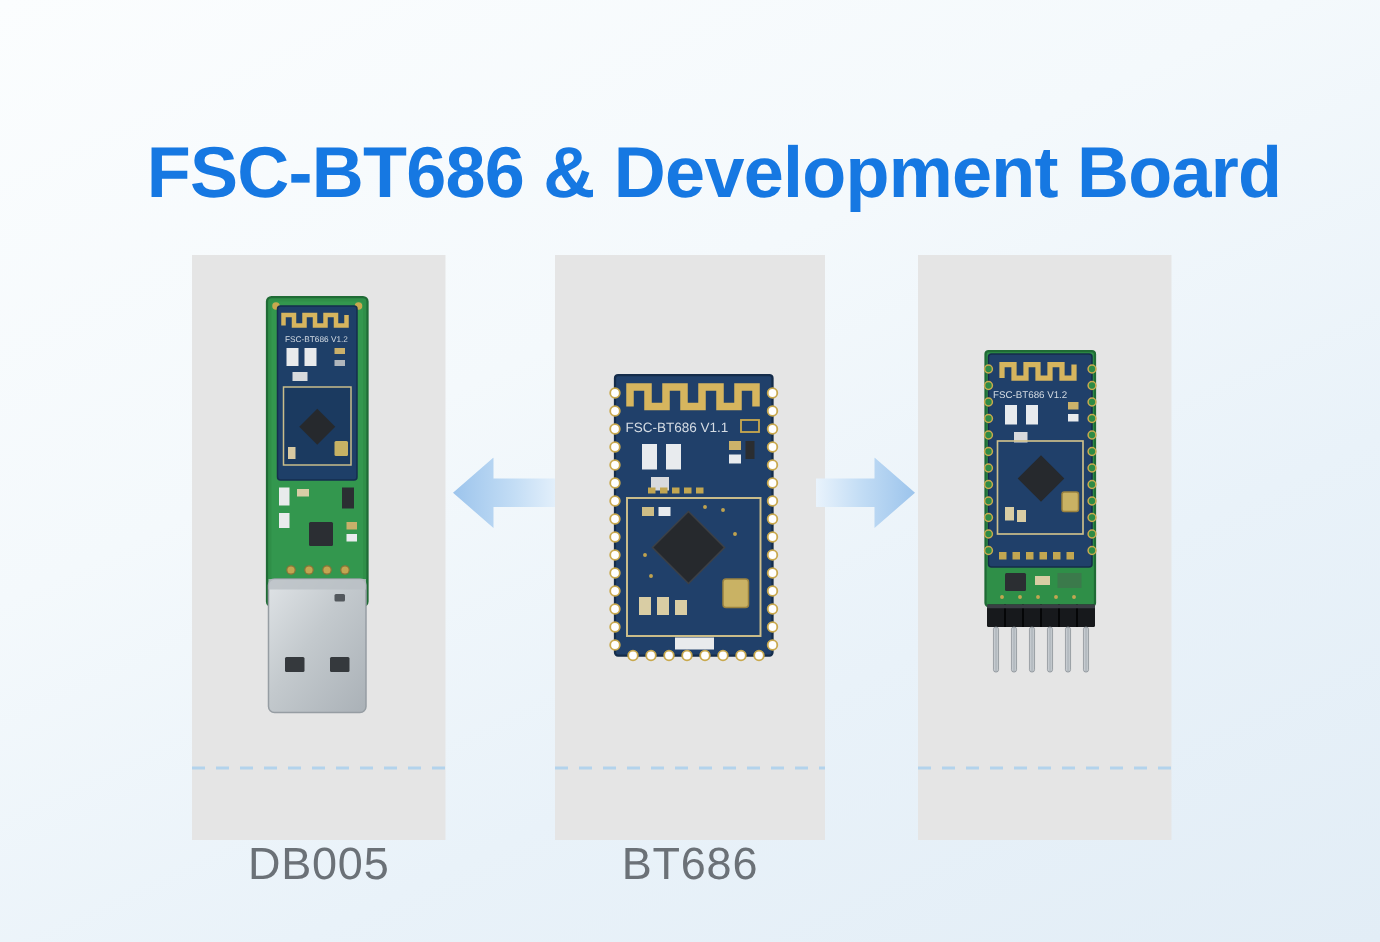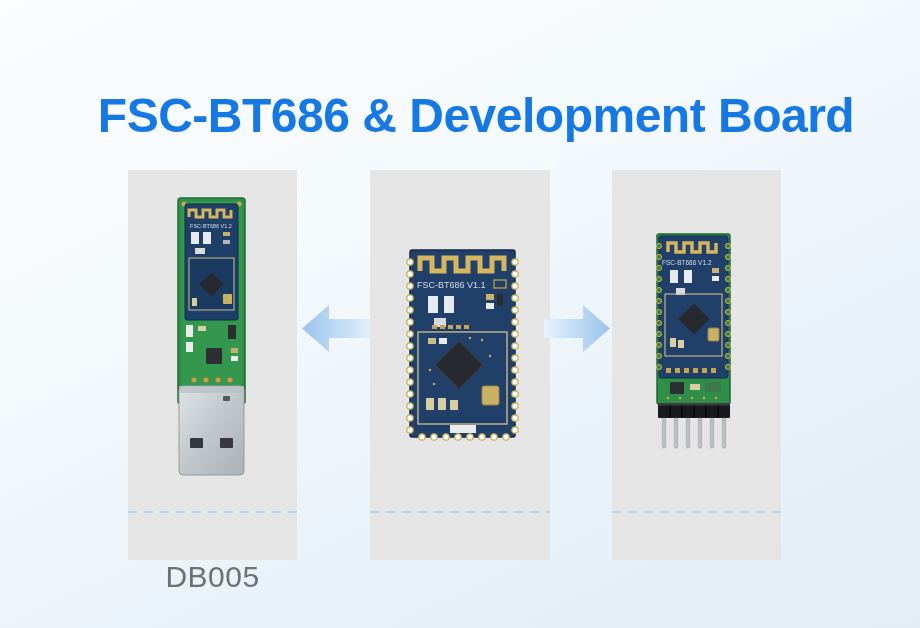--- a/index.html
+++ b/index.html
@@ -184,20 +184,21 @@
         <circle cx="112" cy="170" r="1.3" fill="#bfa24f"></circle>
           <circle cx="120" cy="186" r="1.3" fill="#bfa24f"></circle>
         <circle cx="60" cy="200" r="1.3" fill="#bfa24f"></circle>
           <circle cx="64" cy="214" r="1.3" fill="#bfa24f"></circle>
         <circle cx="100" cy="168" r="1.3" fill="#bfa24f"></circle>
       </g>
       <rect x="80" y="255" width="26" height="8" fill="#e9ebed"></rect>
     </g>
   </svg>
   <div class="divider"></div>
+  <div class="card-label">BT686</div>
 </div>
 
 <svg class="arrow arrow-right" width="66" height="47" viewBox="0 0 66 47">
   <defs>
     <linearGradient id="agR" x1="0" y1="0" x2="1" y2="0">
       <stop offset="0" stop-color="#e9f3fc"></stop>
       <stop offset="0.45" stop-color="#c3ddf5"></stop>
       <stop offset="1" stop-color="#9cc4ec"></stop>
     </linearGradient>
   </defs>

